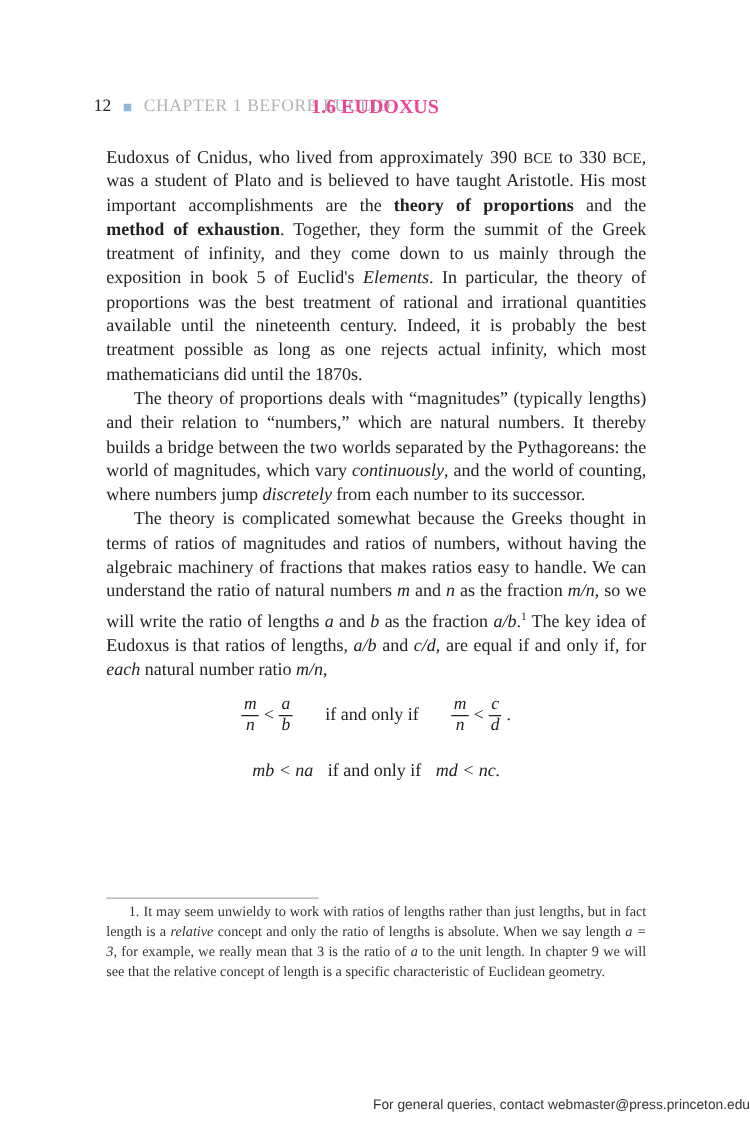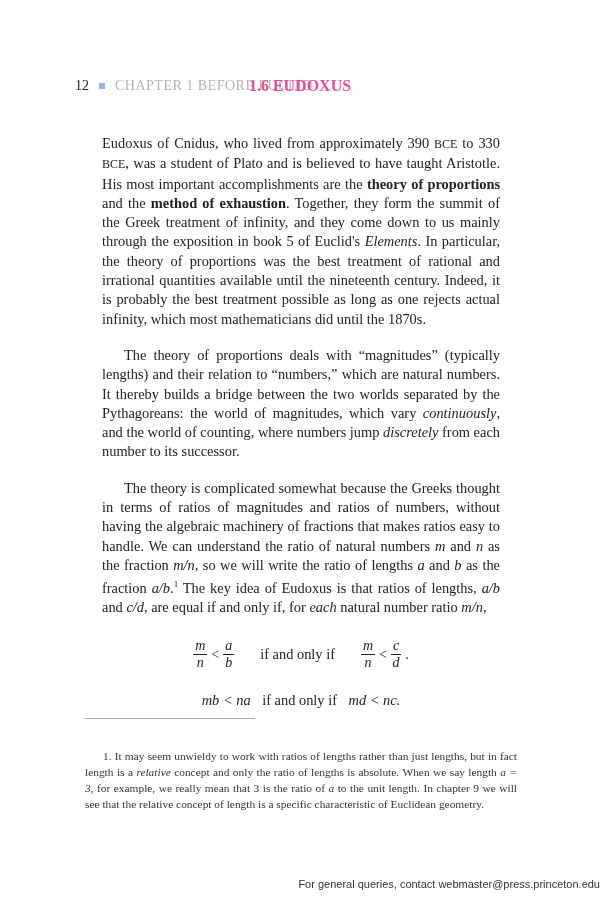--- a/index.html
+++ b/index.html
@@ -16,34 +16,34 @@
   .running-head .chap { letter-spacing:0.5px; font-variant:small-caps; opacity:0.85;text-align:center; }
   .section-title {
     position:absolute; left:0; right:0; top:77px; text-align:center;
     font-family:"Liberation Serif", serif; font-weight:bold; font-size:16px; color:#ec4899;
   }
   .body-text {
     position:absolute; left:85px; width:432px; top:117px;
     font-family:"Liberation Serif", serif; font-size:14.4px; line-height:19.3px; text-align:justify;
     color:#222;
   }
-  .body-text p { margin:17px; }
+  .body-text p { margin:0; }
   .body-text p.indent { text-indent:22px; }
   .sc { font-variant:small-caps; font-size:12px; }
   .eq {
     display:flex; justify-content:center; align-items:center; gap:14px; margin:6px 0 6px 0; height:40px;
   }
   .frac { display:inline-flex; flex-direction:column; align-items:center; font-style:italic; line-height:16px; font-size:14px; }
   .frac .num { border-bottom:1px solid #222; padding:0 2px; }
   .eq .op { font-size:14px; }
   .eq2 { text-align:center; margin:16px 0 10px 0; }
   .eq2 span { margin:0 8px; }
   .fn-rule { position:absolute; left:85px; top:718px; width:170px; height:1px; background:#aaa; }
   .footnote {
-    position:absolute; left:85px; top:748px; width:432px;
+    position:absolute; left:85px; top:722px; width:432px;
     font-family:"Liberation Serif", serif; font-size:11.4px; line-height:16px; text-align:justify; color:#333;
   }
   .footnote p { margin:0; text-indent:18px; }
   .footer {
     position:absolute; left:0; right:0; top:878px; text-align:right;
     font-family:"Liberation Sans", sans-serif; font-size:11px; color:#333;
   }
   i { font-style:italic; }
   b { font-weight:bold; }
   sup { font-size:9px; }

